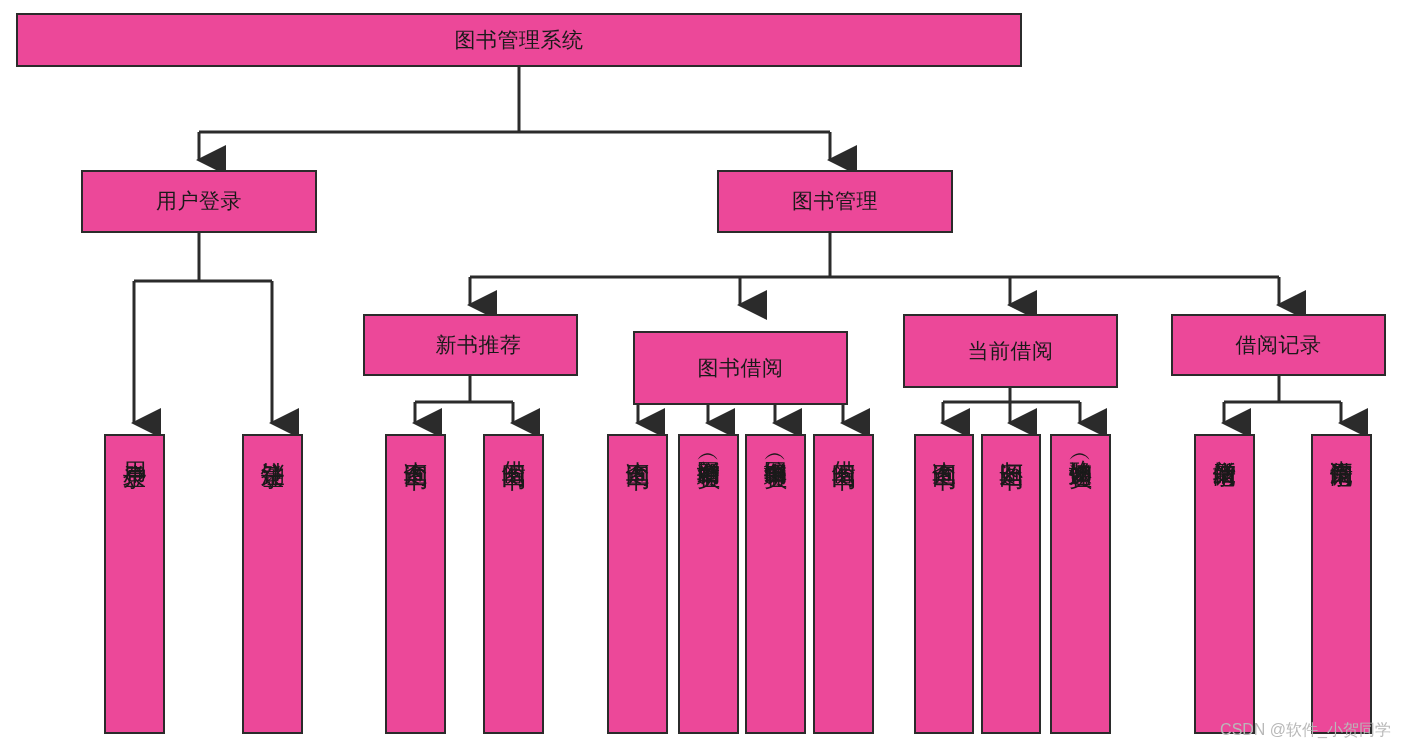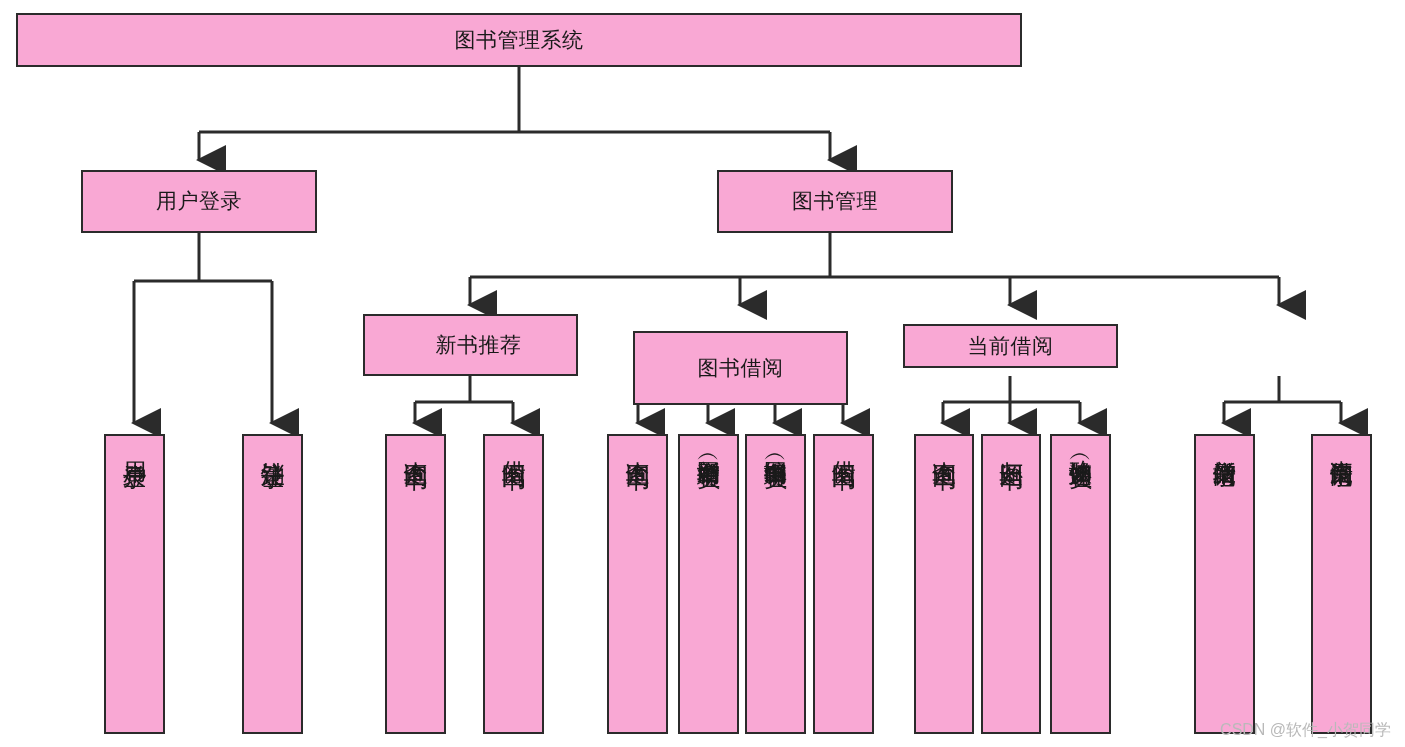--- a/index.html
+++ b/index.html
@@ -18,21 +18,21 @@
   svg#wires {
     position: absolute;
     left: 0;
     top: 0;
     width: 1405px;
     height: 747px;
   }
   .node {
     position: absolute;
     box-sizing: border-box;
-    background: #f9a8d4;
+    background: #ec4899;
     border: 2px solid #2b2b2b;
     display: flex;
     align-items: center;
     justify-content: center;
     z-index: 3;
   }
   .node .label {
     color: #1a1a1a;
     letter-spacing: 0.5px;
     white-space: nowrap;
@@ -133,22 +133,25 @@
   <div class="node horiz" style="left:717px; top:170px; width:236px; height:63px;">
     <span class="label">图书管理</span>
   </div>
 
   <div class="node horiz" style="left:363px; top:314px; width:215px; height:62px;padding-left:16px;">
     <span class="label">新书推荐</span>
   </div>
   <div class="node horiz" style="left:633px; top:314px; width:215px; height:74px;margin-top:17px;">
     <span class="label">图书借阅</span>
   </div>
-  <div class="node horiz" style="left:903px; top:324px; width:215px; height:44px;">
+  <div class="node horiz" style="left:903px; top:314px; width:215px; height:74px;">
     <span class="label">当前借阅</span>
+  </div>
+  <div class="node horiz" style="left:1171px; top:314px; width:215px; height:62px;">
+    <span class="label">借阅记录</span>
   </div>
 
   <div class="node vert" style="left:104px; top:434px; width:61px; height:300px;">
     <span class="label">用户登录</span>
   </div>
   <div class="node vert" style="left:242px; top:434px; width:61px; height:300px;">
     <span class="label">注销登录</span>
   </div>
 
   <div class="node vert" style="left:385px; top:434px; width:61px; height:300px;">

